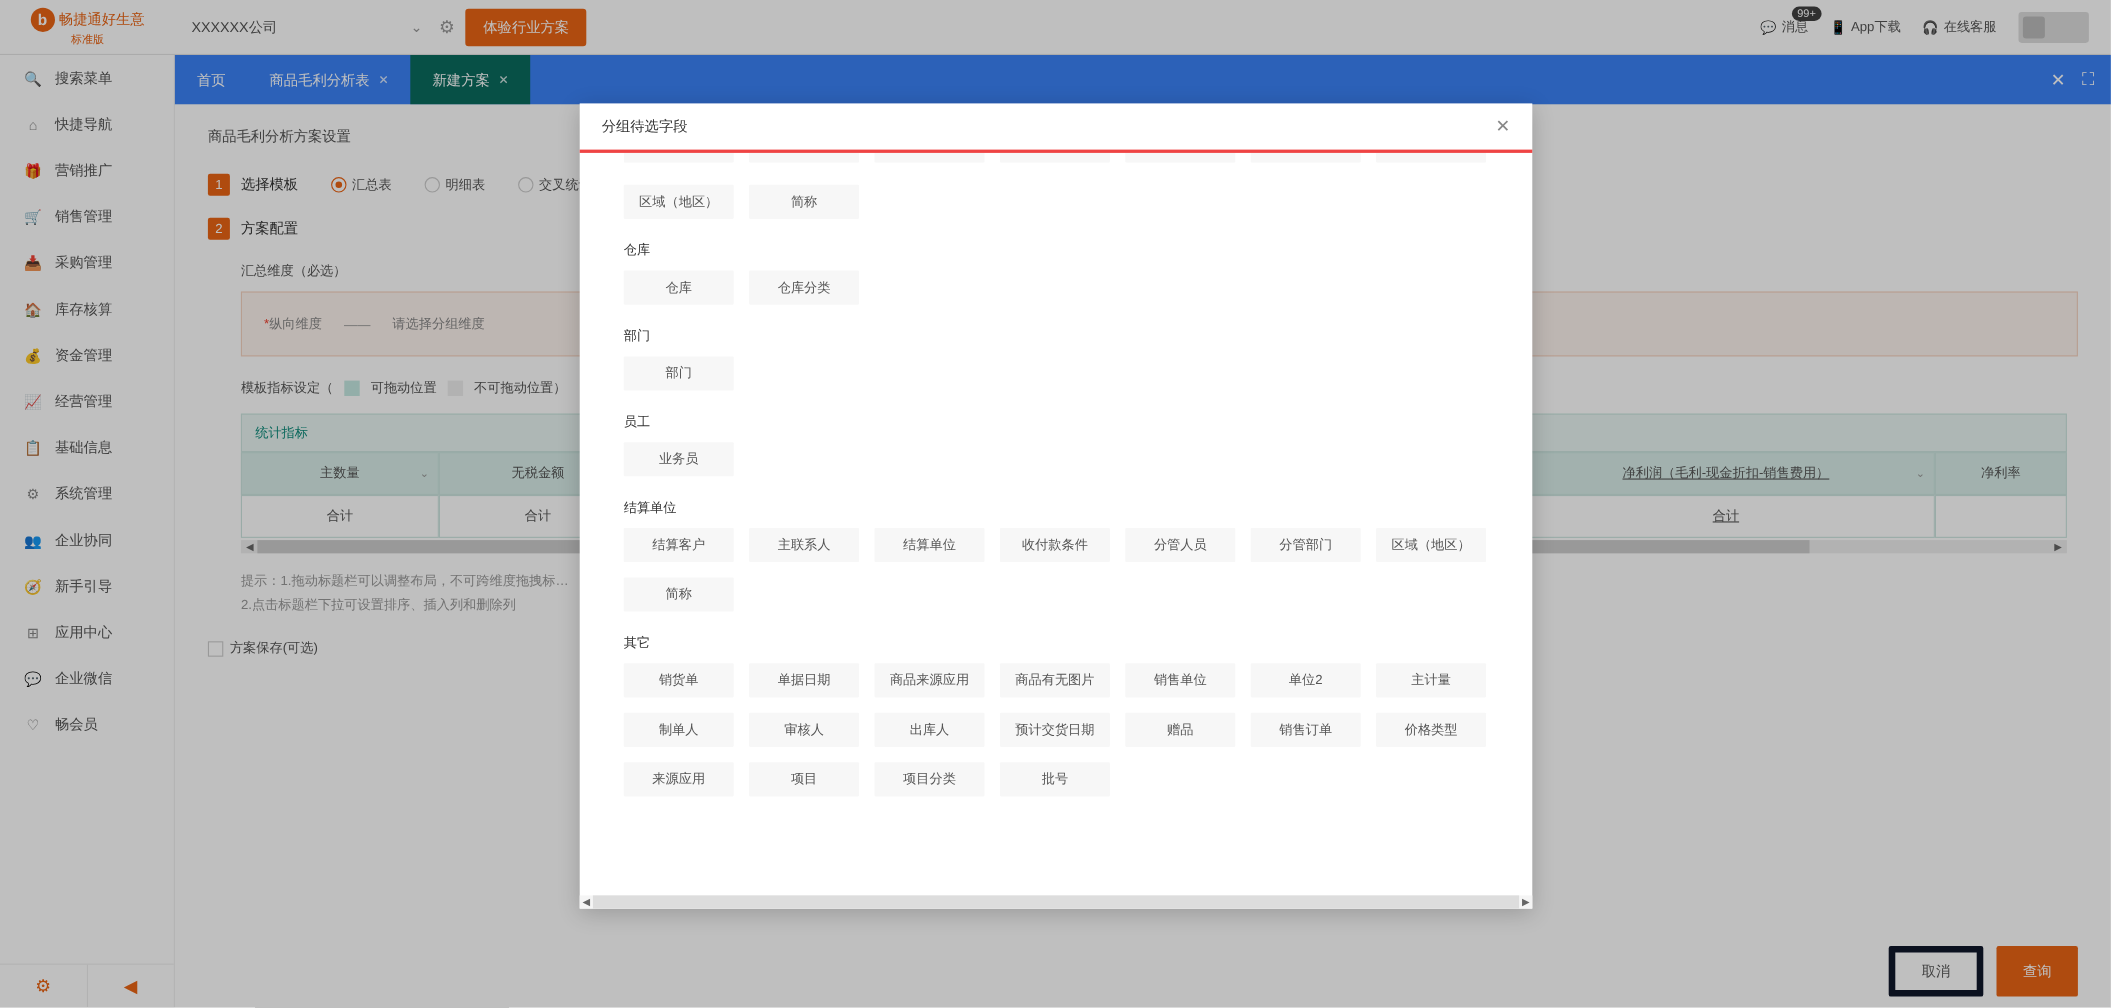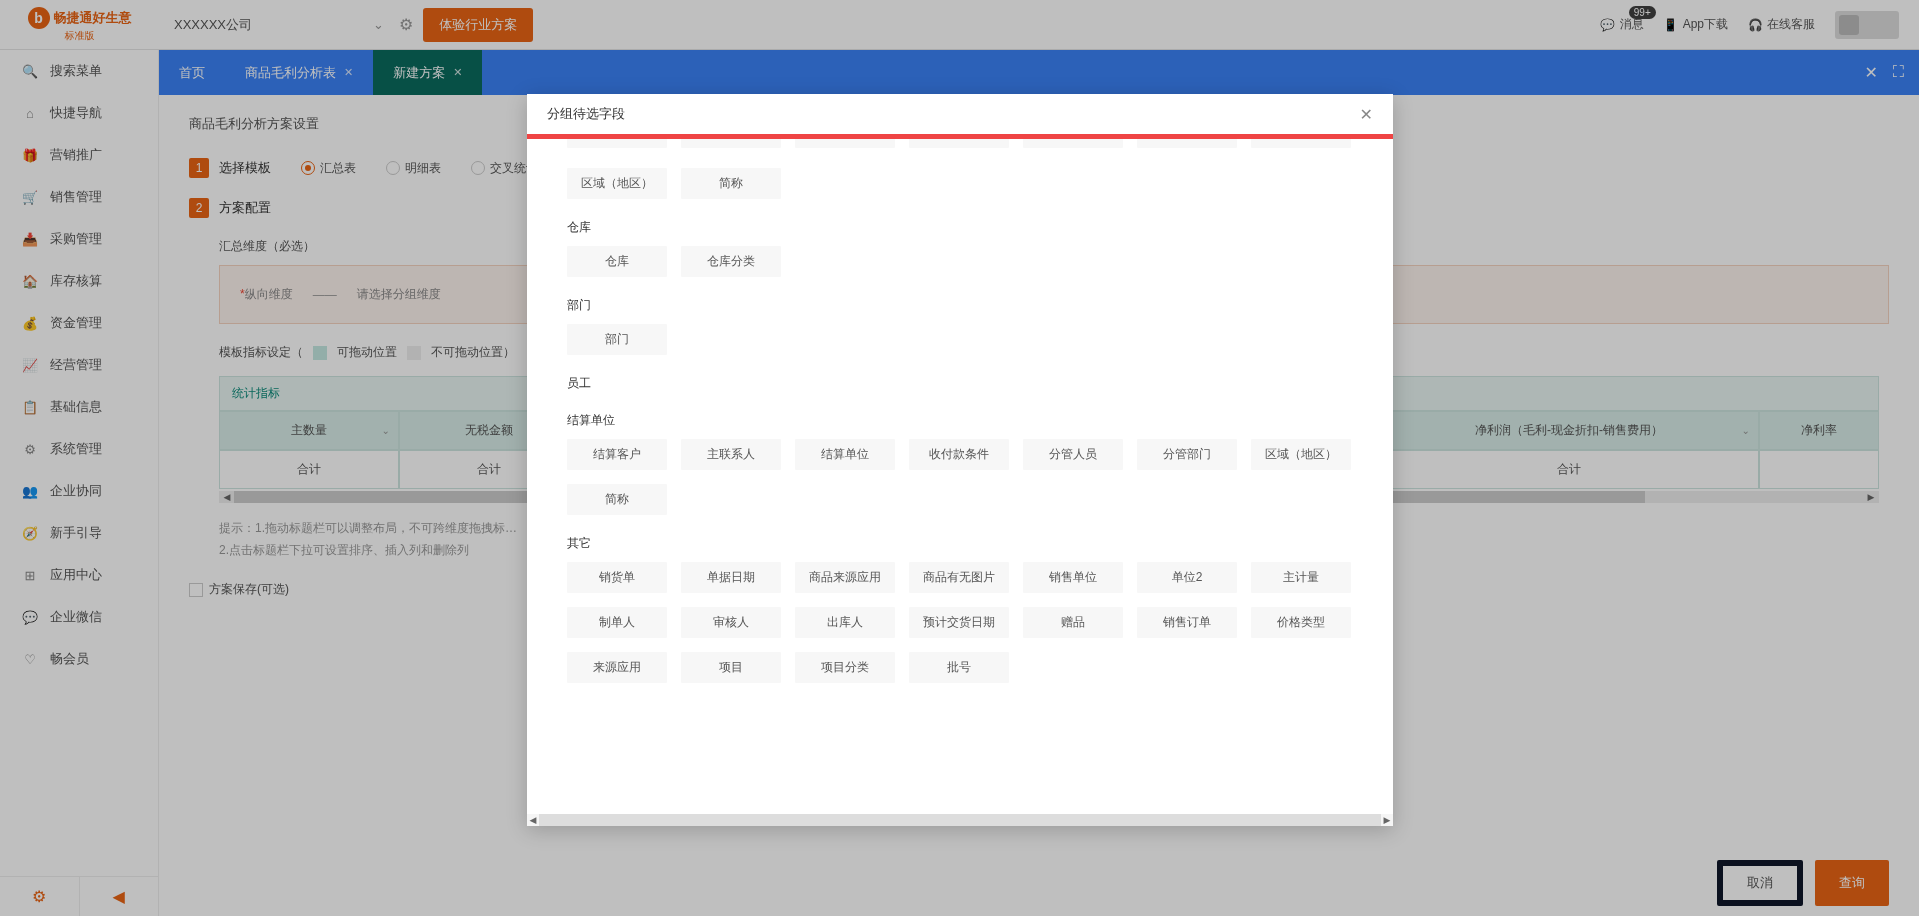--- a/index.html
+++ b/index.html
@@ -3,21 +3,21 @@
 <meta charset="utf-8">
 <style>
 * { margin: 0; padding: 0; box-sizing: border-box; font-family: "Microsoft YaHei", "PingFang SC", sans-serif; }
 body { background: #f5f5f5; width: 1919px; height: 916px; overflow: hidden; position: relative; }
 
 
 .top-header { height: 50px; background: #fff; display: flex; align-items: center; border-bottom: 1px solid #e5e5e5; }
 .logo-area { width: 159px; display: flex; flex-direction: column; align-items: center; justify-content: center; }
 .logo-row { display: flex; align-items: center; gap: 4px; }
 .logo-b { width: 22px; height: 22px; background: #ea6414; border-radius: 50%; display: flex; align-items: center; justify-content: center; color: #fff; font-weight: bold; font-size: 14px; }
-.logo-text { color: #ea6414; font-size: 13px; font-weight: 700; }
+.logo-text { color: #ea6414; font-size: 13px; font-weight: 400; }
 .logo-sub { color: #ea6414; font-size: 10px; }
 .company-select { flex: 0 0 240px; display: flex; align-items: center; gap: 10px; padding: 0 15px; color: #555; font-size: 13px; }
 .chevron-down { margin-left: auto; color: #999; }
 .gear-ic { color: #999; margin-right: 10px; }
 .orange-btn { background: #ea6414; color: #fff; border: none; padding: 8px 16px; border-radius: 3px; font-size: 13px; cursor: pointer; }
 .header-right { margin-left: auto; display: flex; align-items: center; gap: 20px; padding-right: 20px; font-size: 12px; color: #555; }
 .header-item { display: flex; align-items: center; gap: 4px; cursor: pointer; }
 .badge-count { position: relative; }
 .badge-num { position: absolute; top: -10px; right: -12px; background: #404040; color: #fff; font-size: 10px; padding: 1px 5px; border-radius: 8px; }
 .avatar-area { width: 64px; height: 28px; background: #ddd; border-radius: 3px; display: flex; align-items: center; padding-left: 4px; }
@@ -61,41 +61,41 @@
 .template-row { display: flex; align-items: center; gap: 10px; font-size: 12px; color: #555; margin-bottom: 15px; margin-left: 30px;}
 .drag-legend { width: 14px; height: 14px; background: #c5e8e2; }
 .nodrag-legend { width: 14px; height: 14px; background: #eee; }
 
 .stat-table { margin-left: 30px; margin-right: 10px; }
 .stat-header { background: #e8f5f2; border: 1px solid #cce5df; padding: 8px 12px; font-size: 12px; color: #0d8a7a; }
 .stat-row { display: flex; background: #d8ede8; }
 .stat-cell { border: 1px solid #cce5df; padding: 10px; font-size: 12px; color: #555; text-align: center; display: flex; align-items: center; justify-content: center; position: relative; }
 .stat-cell .chev { position: absolute; right: 8px; color: #999; font-size: 10px; }
 .stat-cell.c1 { width: 180px; } .stat-cell.c2 { width: 180px; }
-.stat-cell.cwide { width: 380px; } .stat-cell.clast { width: 120px; }
+.stat-cell.cwide { width: 380px; text-decoration: underline; } .stat-cell.clast { width: 120px; }
 .stat-sum-row { display: flex; background: #fff; }
 .stat-sum-row .stat-cell { background: #fff; }
 
 .hscroll { height: 12px; background: #eee; margin-top: 2px; position: relative; margin-left: 30px; margin-right: 10px;}
 .hscroll-thumb { position: absolute; left: 15px; width: 85%; height: 100%; background: #ccc; }
 .hscroll-arrow { position: absolute; width: 12px; height: 12px; display: flex; align-items: center; justify-content: center; font-size: 9px; color: #666; }
 .hscroll-arrow.left { left: 2px; } .hscroll-arrow.right { right: 2px; }
 
 .hints { font-size: 12px; color: #999; margin-top: 15px; margin-left: 30px; line-height: 1.8; }
 .save-row { display: flex; align-items: center; gap: 6px; font-size: 12px; color: #555; margin-top: 20px; }
 .checkbox { width: 14px; height: 14px; border: 1px solid #ccc; }
 
 .footer-btns { position: absolute; bottom: 10px; right: 30px; display: flex; gap: 12px; }
 .btn-default { padding: 8px 24px; border: 6px solid #0f172a; background: #fff; font-size: 13px; color: #555; border-radius: 2px; cursor: pointer; }
 .btn-primary { padding: 8px 24px; border: none; background: #ea6414; color: #fff; font-size: 13px; border-radius: 2px; cursor: pointer; }
 
 
 .overlay { position: absolute; inset: 0; background: rgba(0,0,0,0.25); z-index: 100; }
 .modal { position: absolute; left: 527px; top: 94px; width: 866px; height: 732px; background: #fff; z-index: 101; display: flex; flex-direction: column; box-shadow: 0 4px 20px rgba(0,0,0,0.2); }
-.modal-header { height: 45px; border-bottom: 5px solid #ef4444; display: flex; align-items: center; padding: 12px 20px; font-size: 13px; color: #333; }
+.modal-header { height: 45px; border-bottom: 3px solid #ef4444; display: flex; align-items: center; padding: 12px 20px; font-size: 13px; color: #333; }
 .modal-close { margin-left: auto; cursor: pointer; color: #888; font-size: 16px; }
 .modal-body { flex: 1; overflow-y: auto; padding: 0 40px 20px 40px; position: relative; }
 .modal-body::-webkit-scrollbar { width: 10px; } 
 .modal-body::-webkit-scrollbar-thumb { background: #ccc; }
 .modal-body::-webkit-scrollbar-track { background: #f5f5f5; }
 
 .field-row-cut { display: flex; gap: 14px; flex-wrap: wrap; margin-bottom: 20px; overflow: hidden; }
 .field-row-cut .field-tag { margin-top: -22px; } 
 
 .field-group { margin-bottom: 20px; }
@@ -361,20 +361,23 @@
           </div>
         </div>
         <div class="field-group">
           <div class="field-group-title">部门</div>
           <div class="field-tags">
             <button class="field-tag">部门</button>
           </div>
         </div>
         <div class="field-group">
           <div class="field-group-title">员工</div>
+          <div class="field-tags">
+            <button class="field-tag">业务员</button>
+          </div>
         </div>
         <div class="field-group">
           <div class="field-group-title">结算单位</div>
           <div class="field-tags">
             <button class="field-tag">结算客户</button>
             <button class="field-tag">主联系人</button>
             <button class="field-tag">结算单位</button>
             <button class="field-tag">收付款条件</button>
             <button class="field-tag">分管人员</button>
             <button class="field-tag">分管部门</button>

